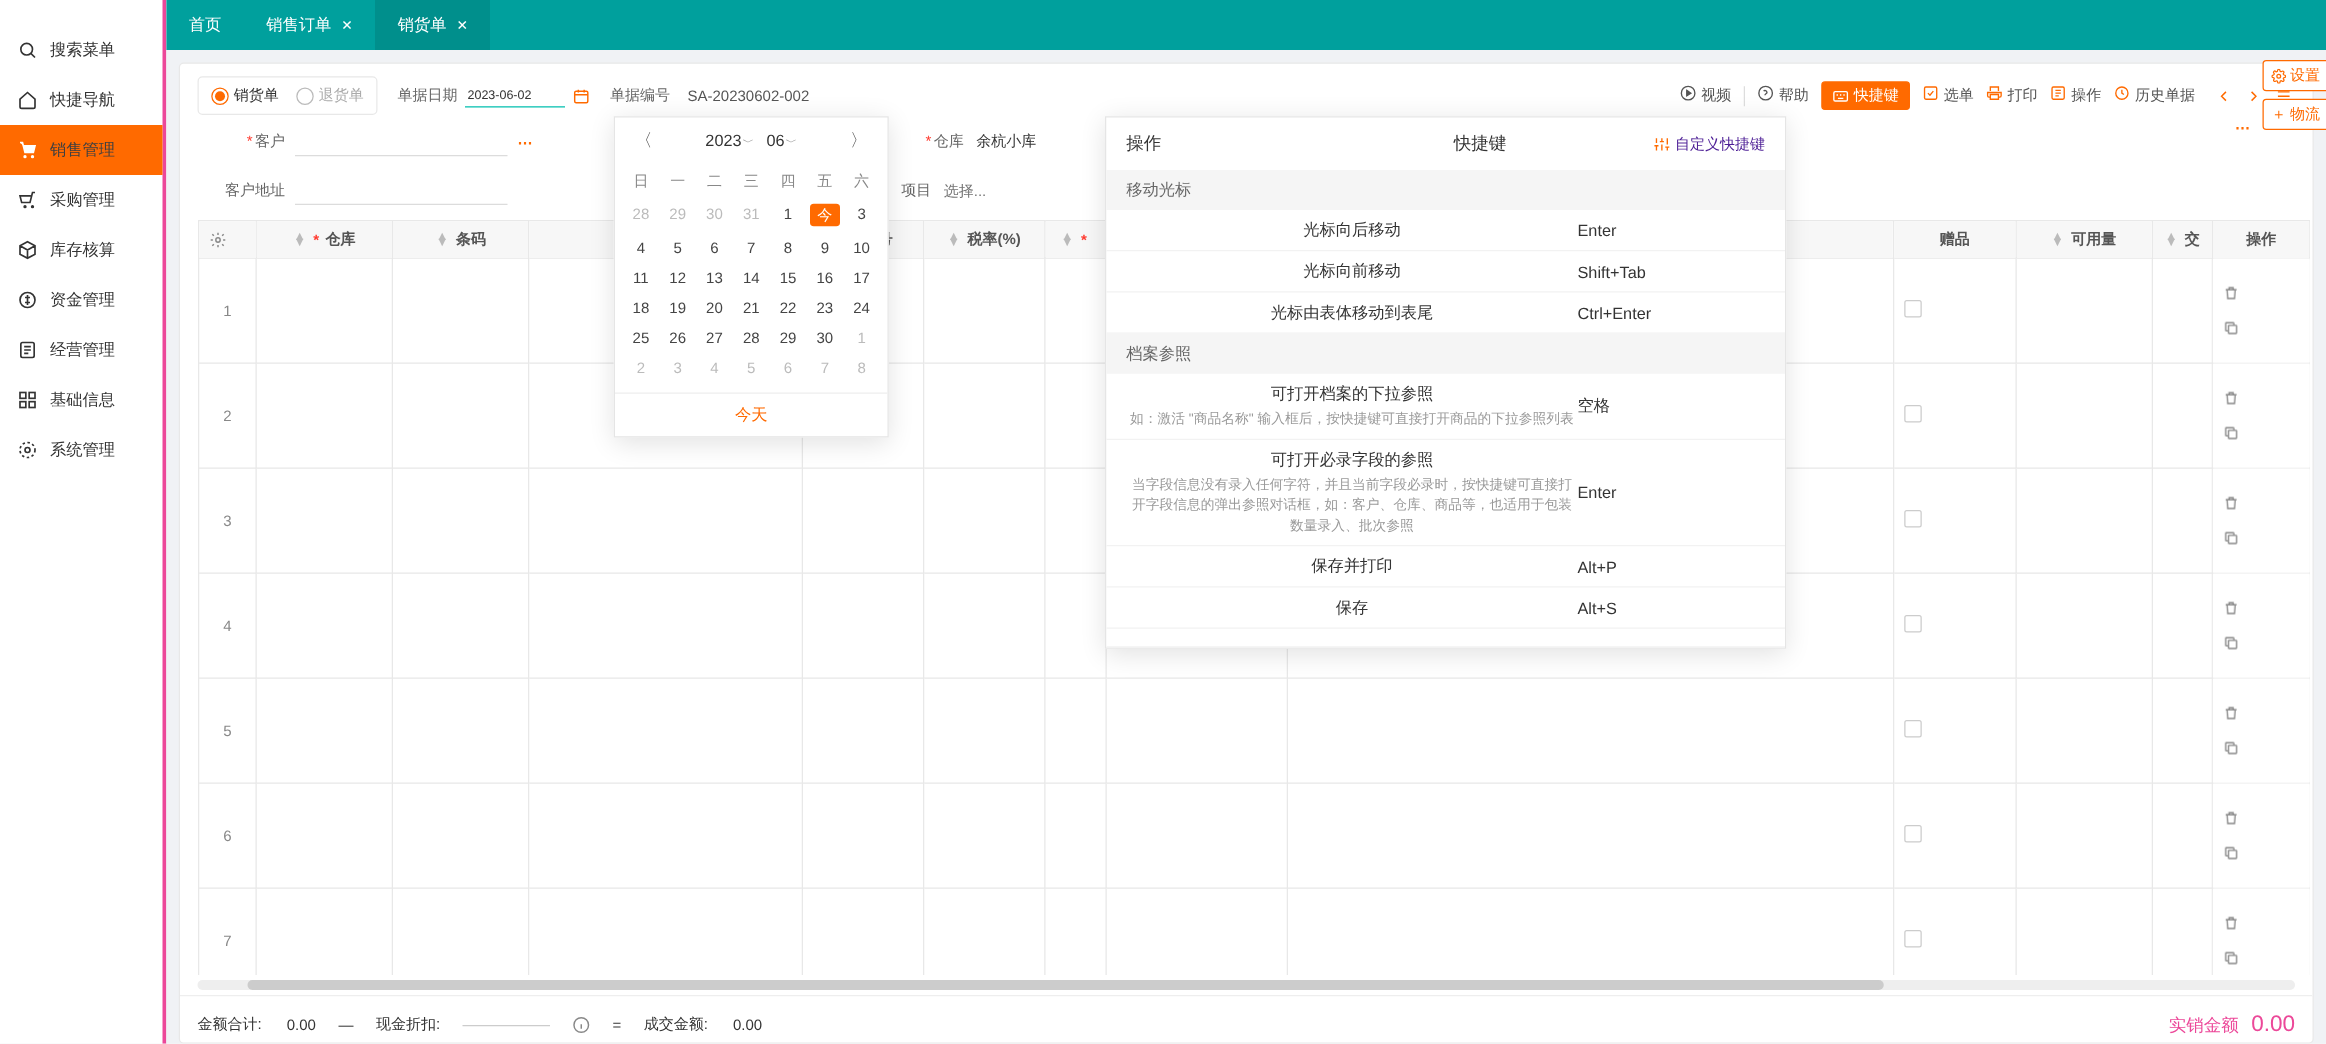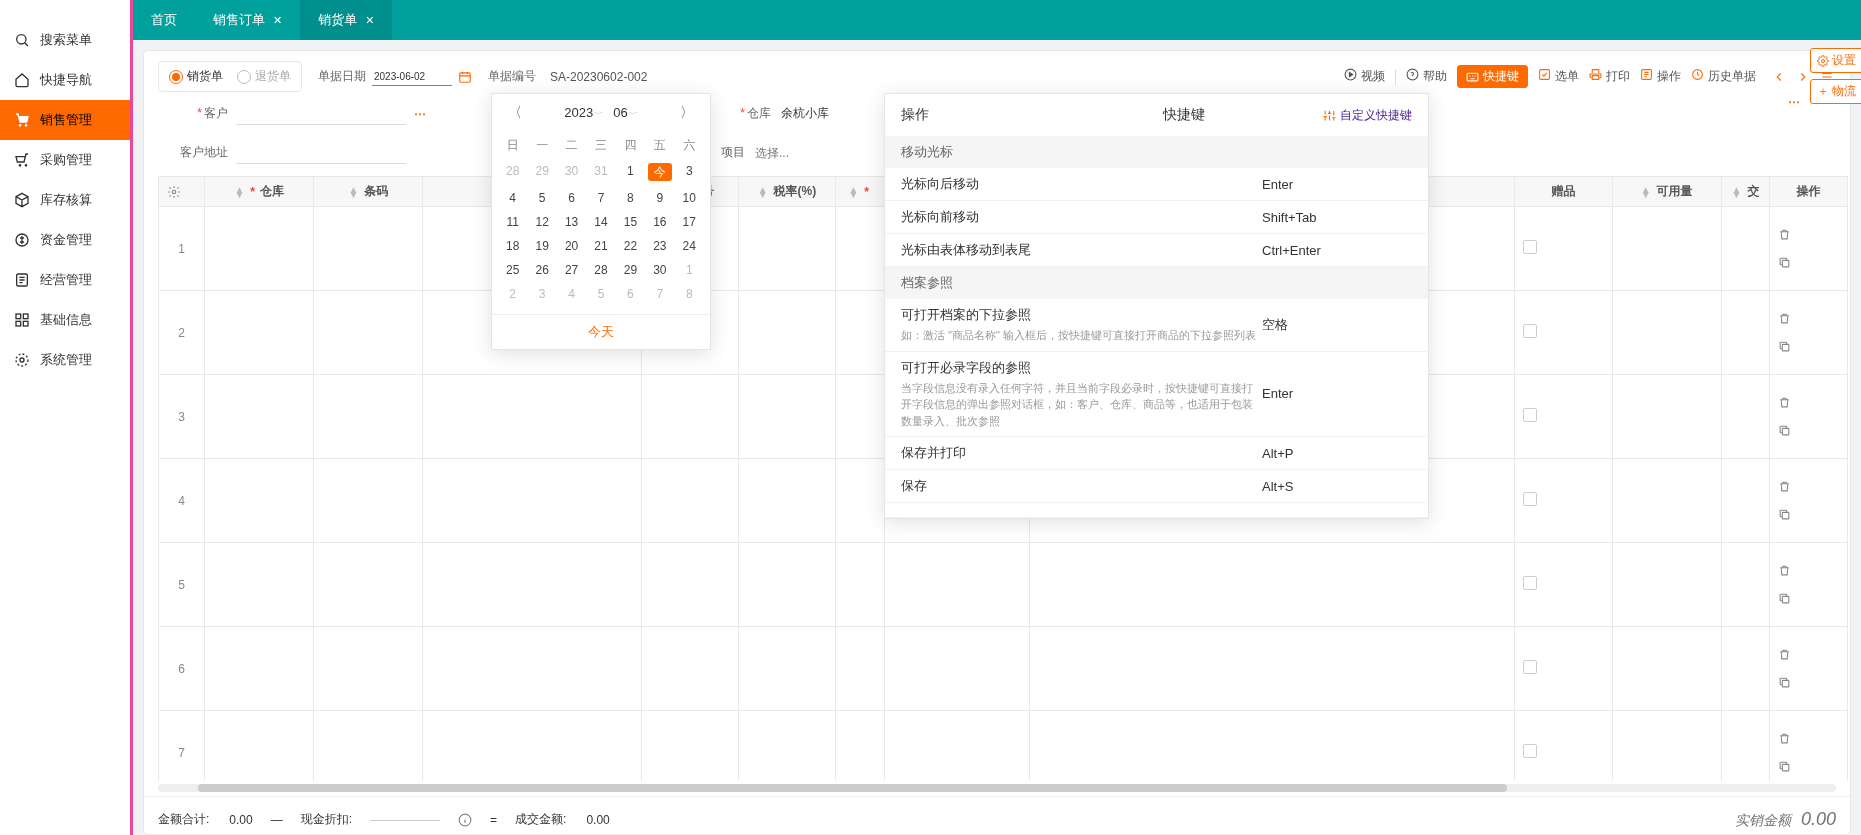--- a/index.html
+++ b/index.html
@@ -2,21 +2,21 @@
 <html><head>
 <meta charset="utf-8">
 <style>
 * { box-sizing: border-box; margin: 0; padding: 0; }
 body { font-family: "Microsoft YaHei", Arial, sans-serif; font-size: 12px; color: #333; background: #f0f2f5; overflow: hidden; }
 .app { display: flex; height: 835px; width: 1861px; }
 
 
 .sidebar { width: 133px; background: #fff; border-right: 3px solid #ec4899; padding-top: 20px; flex-shrink: 0; }
 .sidebar-item { display: flex; align-items: center; padding: 11px 14px; cursor: pointer; color: #333; font-size: 13px; }
-.sidebar-item.active { background: #ff6a00; color: #000000; }
+.sidebar-item.active { background: #ff6a00; color: #404040; }
 .sidebar-item .icon { width: 16px; height: 16px; margin-right: 10px; display: inline-flex; align-items: center; justify-content: center; }
 .sidebar-item.active .icon svg { stroke: #fff; fill: #fff; }
 
 
 .main { flex: 1; display: flex; flex-direction: column; overflow: hidden; }
 .tabs { background: #00a09d; height: 40px; display: flex; align-items: stretch; }
 .tab { padding: 0 18px; color: #fff; display: flex; align-items: center; cursor: pointer; font-size: 13px; position: relative; }
 .tab.active { background: #008f8c; }
 .tab .close { margin-left: 8px; font-size: 11px; }
 
@@ -70,21 +70,21 @@
 .cal-cell.today span { background: #ff6a00; color: #fff; border-radius: 3px; padding: 2px 6px; }
 .cal-foot { text-align: center; padding: 8px; border-top: 1px solid #eee; color: #ff6a00; font-size: 13px; cursor: pointer; }
 
 
 .shortcut-pop { position: absolute; top: 42px; left: 740px; width: 545px; max-height: 445px; background: #fff; border: 1px solid #e5e5e5; box-shadow: 0 4px 20px rgba(0,0,0,.12); z-index: 29; overflow-y: auto; }
 .sc-head { display: flex; align-items: center; padding: 12px 16px; }
 .sc-head .h1 { flex: 1; font-size: 14px; font-weight: 500; }
 .sc-head .h2 { width: 160px; font-size: 14px; font-weight: 500; }
 .sc-custom { color: #4c1d95; cursor: pointer; display: flex; align-items: center; gap: 4px; font-size: 12px; }
 .sc-section { background: #f5f5f5; padding: 7px 16px; color: #666; font-size: 13px; }
-.sc-row { display: flex; padding: 7px 16px; border-bottom: 1px solid #f2f2f2; font-size: 13px; }
+.sc-row { display: flex; padding: 7px 16px; border-bottom: 1px solid #f2f2f2; font-size: 13px; text-align: center; }
 .sc-row .op { flex: 1; color: #333; }
 .sc-row .op .sub { color: #999; font-size: 11px; line-height: 1.5; margin-top: 3px; }
 .sc-row .key { width: 150px; color: #333; display: flex; align-items: center; }
 .shortcut-pop::-webkit-scrollbar { width: 8px; }
 .shortcut-pop::-webkit-scrollbar-thumb { background: #ccc; border-radius: 4px; }
 
 
 .table-wrap { flex: 1; overflow: auto; margin: 6px 2px 0 14px; position: relative; }
 .data-table { border-collapse: collapse; width: 100%; table-layout: fixed; }
 .data-table th, .data-table td { border: 1px solid #e8e8e8; padding: 6px 8px; font-size: 12px; text-align: left; height: 28px; background: #fff; }
@@ -102,21 +102,21 @@
 .hscroll { height: 12px; margin: 4px 14px 0 14px; position: relative; }
 .hscroll .track { height: 8px; background: #eee; border-radius: 4px; position: relative; }
 .hscroll .thumb { position: absolute; left: 40px; width: 78%; height: 8px; background: #ccc; border-radius: 4px; cursor: pointer; }
 
 
 .footer { padding: 12px 14px 4px 14px; display: flex; align-items: center; gap: 18px; border-top: 1px solid #eee; }
 .footer .flabel2 { color: #333; }
 .footer .val { color: #333; margin-left: 2px; }
 .footer .under { border-bottom: 1px solid #ccc; display: inline-block; min-width: 70px; padding-bottom: 2px; }
 .footer .info-icn { color: #888; }
-.footer-right { margin-left: auto; color: #737373; font-size: 14px; font-style: italic; }
+.footer-right { margin-left: auto; color: #ec4899; font-size: 14px; }
 .footer-right .big { font-size: 18px; margin-left: 6px; }
 
 svg { display: block; }
 </style>
 </head>
 <body>
 
 <div class="app">
   <div class="sidebar" id="sidebar">
       <div class="sidebar-item">

